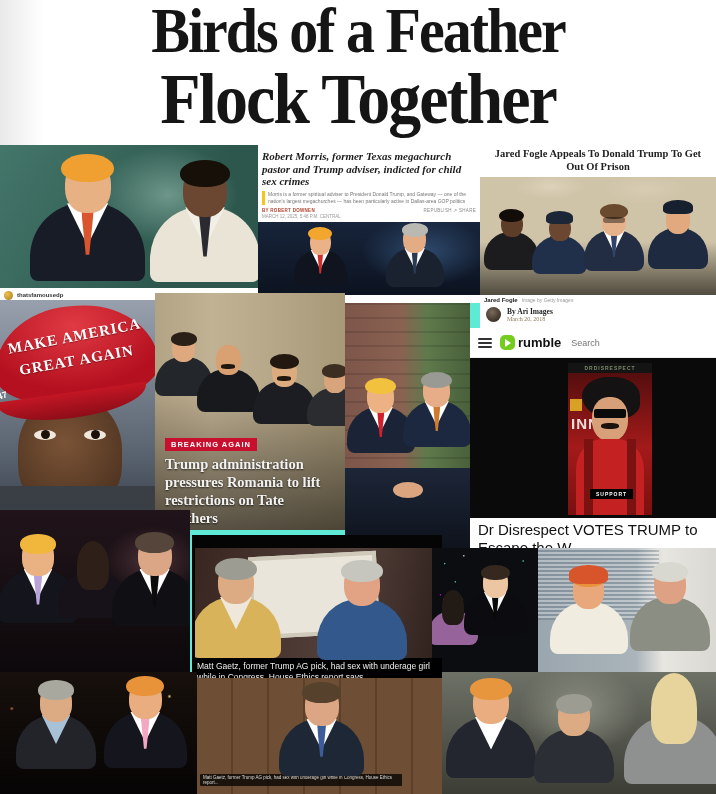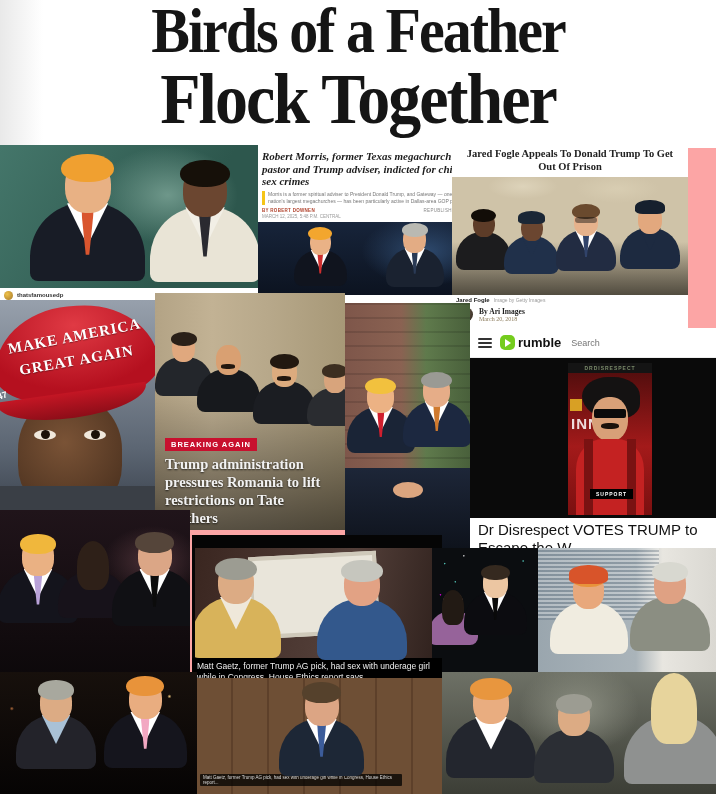--- a/index.html
+++ b/index.html
@@ -1,16 +1,16 @@
 <!DOCTYPE html>
 <html><head>
 <meta charset="utf-8">
 <style>
   html,body{margin:0;padding:0;background:#fff;}
-  .canvas{position:relative;width:716px;height:794px;overflow:hidden;background:#fca5a5;
+  .canvas{position:relative;width:716px;height:794px;overflow:hidden;background:#5eead4;
           font-family:"Liberation Sans",sans-serif;}
   .abs{position:absolute;}
 
   
   .title-block{left:0;top:0;width:716px;height:148px;background:linear-gradient(90deg,#e9e9e9 0,#fff 6%,#fff 100%);text-align:center;}
   .title-line{font-family:"Liberation Serif",serif;font-weight:700;color:#151515;letter-spacing:-2px;line-height:1;transform:scaleY(1.08);}
   .title-line.l1{font-size:58px;margin-top:2px;}
   .title-line.l2{font-size:66px;margin-top:6px;}
 
   
@@ -45,21 +45,21 @@
   .m-bar{width:3px;background:#f5c518;flex:none;}
   .m-exc-t{font-size:5px;line-height:1.4;color:#777;}
   .m-by-row{display:flex;justify-content:space-between;margin-top:3px;align-items:baseline;}
   .m-by{font-size:4.5px;font-weight:700;color:#b0402a;letter-spacing:.3px;}
   .m-actions{font-size:4.5px;color:#8a8a8a;letter-spacing:.3px;}
   .m-date{font-size:4.5px;color:#9a9a9a;margin-top:1px;}
   .m-photo{position:relative;margin:3px -4px 0 -4px;height:73px;background:
       radial-gradient(90px 50px at 75% 40%,#2e4a6e,transparent 70%),
       linear-gradient(#17243a,#0c1320);}
 
-  .art-fogle{left:452px;top:145px;width:236px;height:192px;background:#fff;box-sizing:border-box;}
+  .art-fogle{left:480px;top:145px;width:236px;height:192px;background:#fff;box-sizing:border-box;}
   .f-head{font-family:"Liberation Serif",serif;font-weight:700;font-size:10.5px;line-height:1.2;color:#222;text-align:center;padding:3px 6px 0 6px;}
   .f-photo{position:relative;margin-top:4px;height:118px;background:
       radial-gradient(50px 18px at 30% 8%,#ddd3ba,transparent 70%),
       radial-gradient(60px 20px at 70% 10%,#d8cdb2,transparent 70%),
       linear-gradient(#cfc3a8 55%,#b4a88d);}
   .f-cap{display:flex;gap:4px;align-items:baseline;padding:2px 4px;}
   .f-cap-n{font-size:6px;font-weight:700;color:#222;}
   .f-cap-c{font-size:5px;color:#999;}
   .f-by-row{display:flex;gap:6px;align-items:center;padding:2px 6px;}
   .f-av{width:15px;height:15px;border-radius:50%;background:radial-gradient(circle at 40% 35%,#7a6a5a,#241c14);flex:none;}

